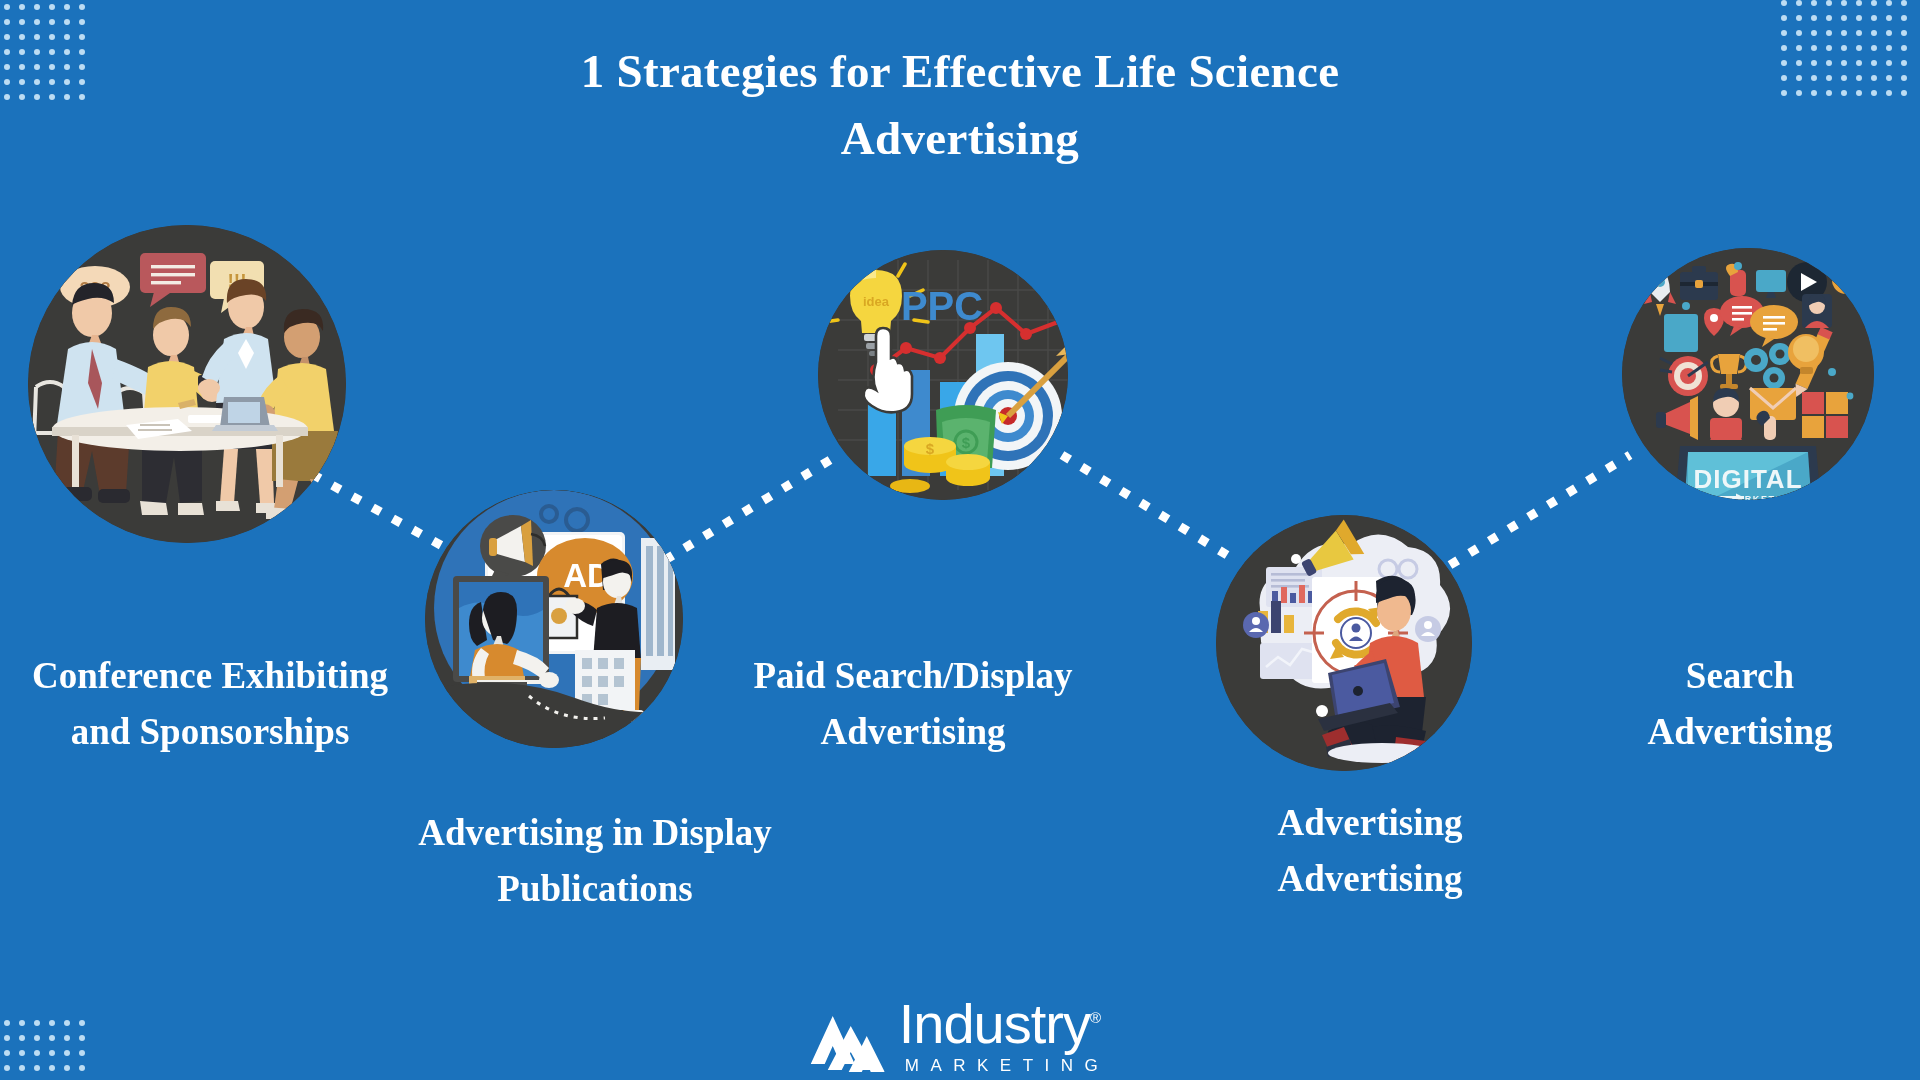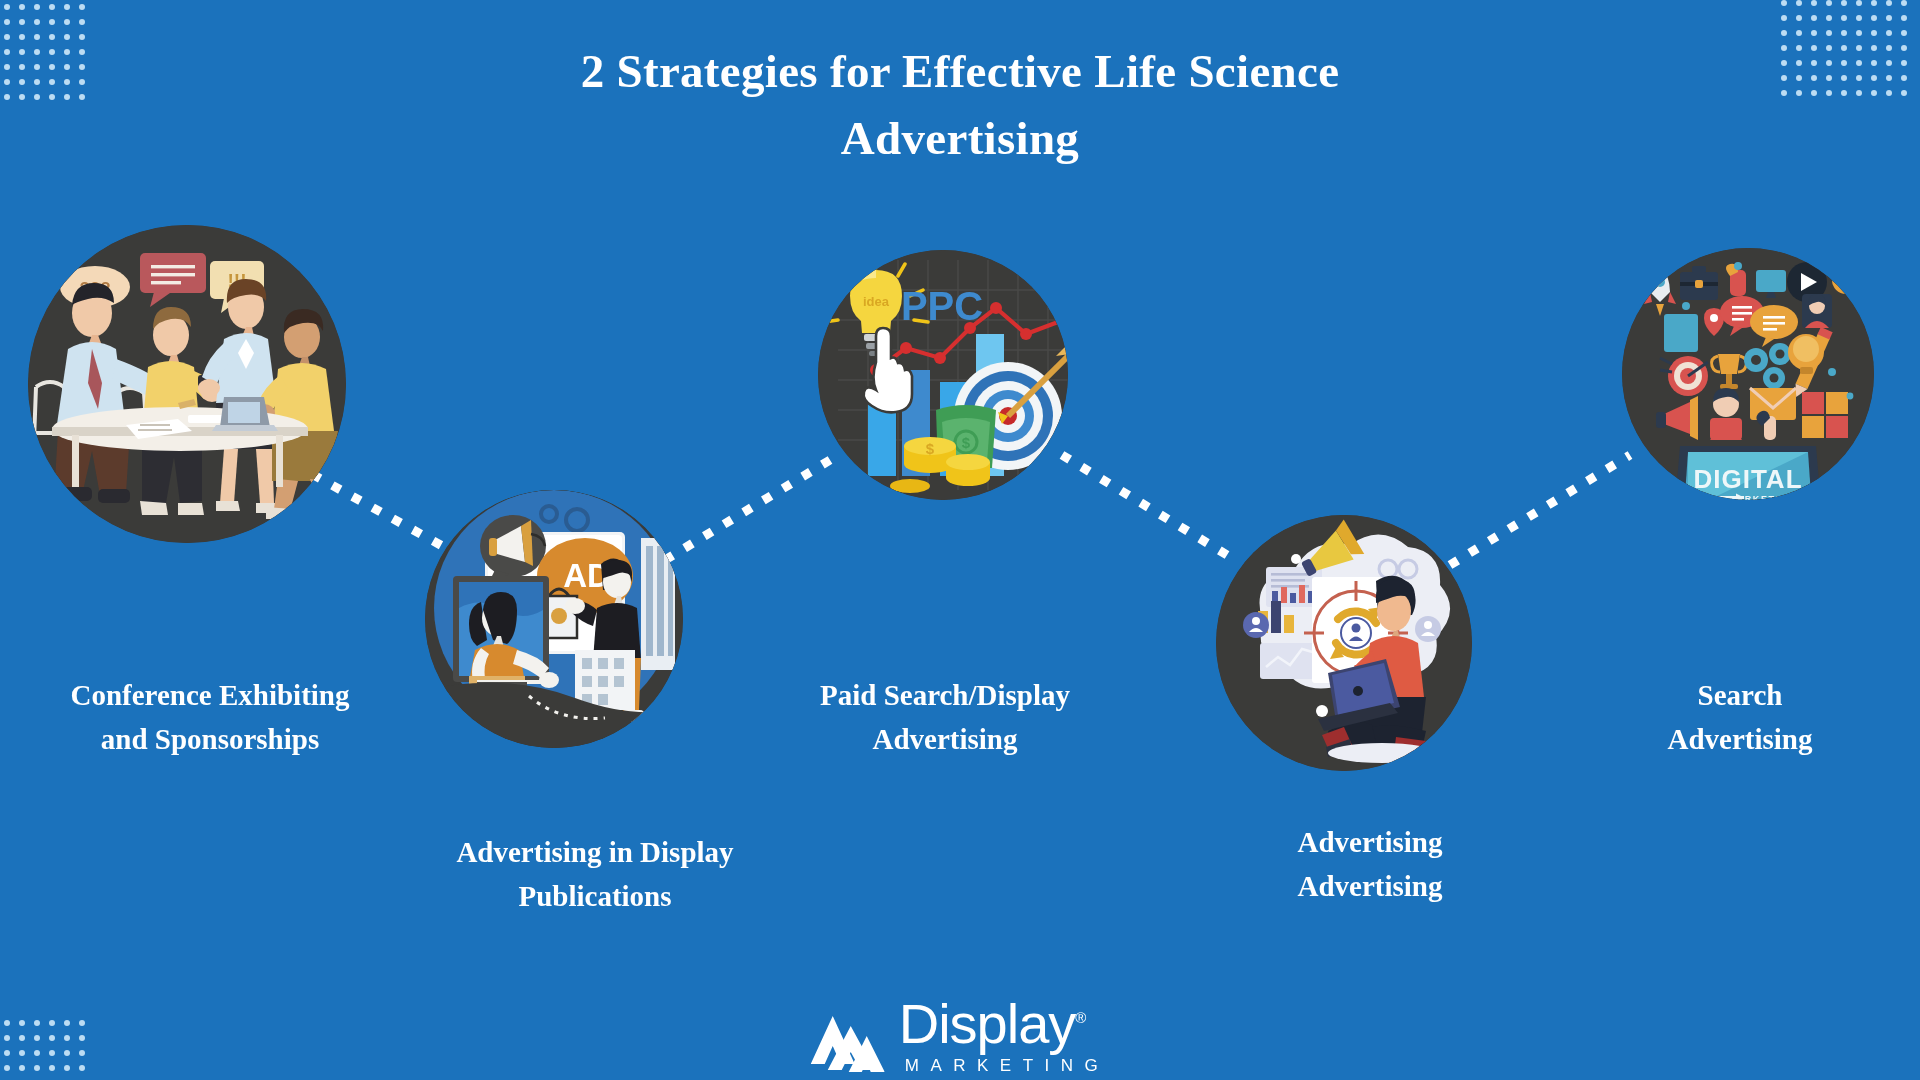--- a/index.html
+++ b/index.html
@@ -34,21 +34,21 @@
   .node { position:absolute; }
   .circle {
     position:absolute; border-radius:50%;
     background:#3b3b39; overflow:hidden;
   }
   .circle svg { display:block; width:100%; height:100%; }
 
   
   .label {
     position:absolute; color:#ffffff; font-weight:bold;
-    font-size:29px; line-height:1.52; text-align:center;margin-top:25px;
+    font-size:37px; line-height:1.52; text-align:center;
   }
 
   
   .conn { position:absolute; left:0; top:0; width:1920px; height:1080px;
           pointer-events:none; }
 
   
   .logo {
     position:absolute; left:50%; transform:translateX(-50%);
     bottom:4px; display:flex; align-items:flex-end; gap:14px;
@@ -204,21 +204,21 @@
       <span style="left: 75px; top: 30px; background: rgb(188, 220, 243);"></span>
       <span style="left: 0px; top: 45px; background: rgb(188, 220, 243);"></span>
       <span style="left: 15px; top: 45px; background: rgb(188, 220, 243);"></span>
       <span style="left: 30px; top: 45px; background: rgb(188, 220, 243);"></span>
       <span style="left: 45px; top: 45px; background: rgb(188, 220, 243);"></span>
       <span style="left: 60px; top: 45px; background: rgb(188, 220, 243);"></span>
       <span style="left: 75px; top: 45px; background: rgb(188, 220, 243);"></span>
     </div>
 
   <div class="title">
-    <div>2 Strategies for Effective Life Science</div>
+    <div>1 Strategies for Effective Life Science</div>
     <div>Advertising</div>
   </div>
 
   <svg class="conn" viewBox="0 0 1920 1080">
     <g stroke="#ffffff" stroke-width="9" stroke-linecap="butt" stroke-dasharray="9 14" fill="none">
       <line x1="272" y1="452" x2="455" y2="553"></line>
       <line x1="665" y1="560" x2="830" y2="460"></line>
       <line x1="1062" y1="455" x2="1232" y2="558"></line>
       <line x1="1450" y1="565" x2="1630" y2="455"></line>
     </g>
@@ -523,21 +523,21 @@
             <ellipse cx="112" cy="196" rx="26" ry="9" fill="#f5d63f"></ellipse>
             <text x="112" y="204" font-family="Liberation Sans, sans-serif" font-size="15" font-weight="bold" fill="#d9a722" text-anchor="middle">$</text>
             <ellipse cx="150" cy="228" rx="22" ry="8" fill="#f0c419"></ellipse>
             <rect x="128" y="212" width="44" height="16" fill="#f0c419"></rect>
             <ellipse cx="150" cy="212" rx="22" ry="8" fill="#f5d63f"></ellipse>
             <ellipse cx="92" cy="236" rx="20" ry="7" fill="#e8b714"></ellipse>
           </g>
         </g>
       </svg>
     </div>
-    <div class="label" style="left:700px; top:648px; width:490px;">
+    <div class="label" style="left:668px; top:648px; width:490px;">
       <div>Paid Search/Display</div>
       <div>Advertising</div>
     </div>
   </div>
 
   <div class="node">
     <div class="circle" style="left:1216px; top:515px; width:256px; height:256px;">
       <svg viewBox="0 0 256 256">
         <defs>
             <clipPath id="c4">
@@ -814,18 +814,18 @@
     </div>
   </div>
 
   <div class="logo">
     <svg class="logo-mark" viewBox="0 0 74 62">
       <path d="M22 2 L44 50 L30 50 L22 32 L14 50 L0 50 Z" fill="#ffffff"></path>
       <path d="M40 12 L64 56 L50 56 L40 38 L31 56 L17 56 Z" fill="#ffffff"></path>
       <path d="M56 22 L74 58 L60 58 L56 48 L51 58 L38 58 Z" fill="#ffffff"></path>
     </svg>
     <div class="logo-text">
-      <div class="logo-word"><span>Display</span><span class="logo-reg">®</span></div>
+      <div class="logo-word"><span>Industry</span><span class="logo-reg">®</span></div>
       <div class="logo-sub">MARKETING</div>
     </div>
   </div>
 
 </div>
 
 </body></html>

